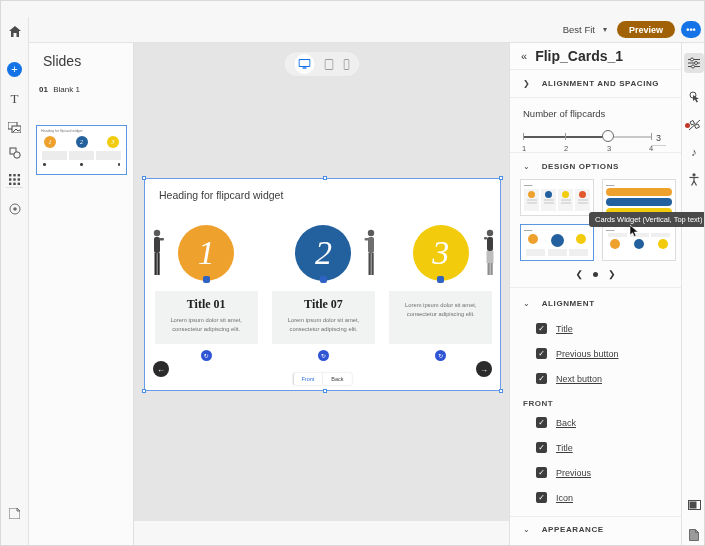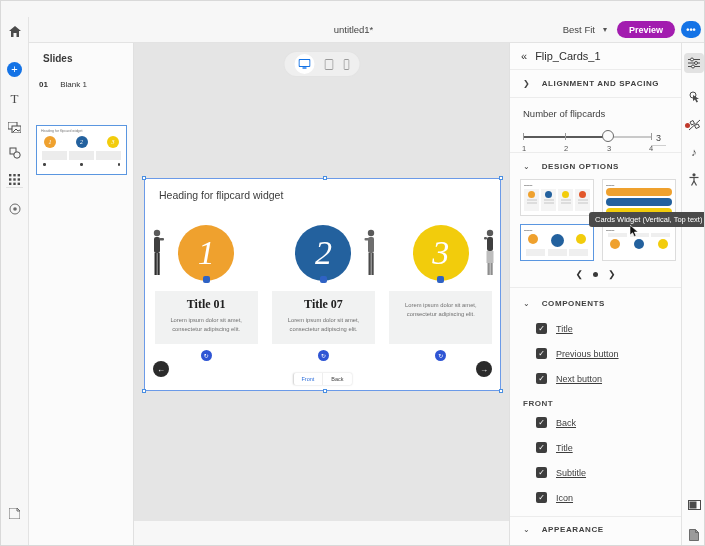--- a/index.html
+++ b/index.html
@@ -23,23 +23,23 @@
   .btn-more { height:17px; width:20px; border-radius:9px; color:#fff; font-size:9px; font-weight:bold; display:flex; align-items:center; justify-content:center; border:none; }
 
   
   .left-rail { position:absolute; left:0; top:16px; width:28px; height:530px; background:#f7f7f7; border-right:1px solid #e3e3e3; }
   .rail-icon { position:absolute; left:50%; transform:translateX(-50%); width:16px; height:16px; display:flex; align-items:center; justify-content:center; color:#4b4b4b; font-size:11px; }
   .add-circle { width:15px; height:15px; border-radius:50%; color:#fff; font-size:11px; display:flex; align-items:center; justify-content:center; }
   .rail-divider { position:absolute; left:5px; right:5px; top:170px; height:1px; background:#e2e2e2; }
 
   
   .slides-panel { position:absolute; left:28px; top:42px; width:105px; height:504px; background:#fbfbfb; border-right:1px solid #e0e0e0; }
-  .slides-title { font-size:10px; font-weight:bold; color:#3a3a3a; padding:10px 0 0 14px; }
+  .slides-title { font-size:14px; font-weight:normal; color:#3a3a3a; padding:10px 0 0 14px; }
   .slide-label { font-size:8px; color:#333; padding:16px 0 4px 10px; }
-  .slide-label b { margin-right:10px; }
+  .slide-label b { margin-right:3px; }
   .slide-thumb { position:absolute; left:7px; top:82px; width:91px; height:50px; background:#fff; border:1.5px solid #5a96e0; padding:3px 4px; }
   .mini-heading { font-size:3.5px; color:#777; margin-bottom:3px; }
   .mini-row { display:flex; justify-content:space-between; padding:0 3px; }
   .mini-circle { width:12px; height:12px; border-radius:50%; color:#fff; font-size:6px; font-family:"Liberation Serif", serif; font-style:italic; display:flex; align-items:center; justify-content:center; }
   .mini-bars { display:flex; justify-content:space-between; margin-top:3px; padding:0 1px; }
   .mini-bar { width:25px; height:9px; background:#ececec; }
   .mini-dots { display:flex; justify-content:space-between; margin-top:3px; padding:0 2px; }
   .mini-dot { width:2.5px; height:2.5px; border-radius:50%; background:#444; }
 
   
@@ -70,21 +70,21 @@
   .timeline-label { font-size:10px; color:#3a3a3a; padding-left:15px; }
   .tl-controls { position:absolute; left:50%; transform:translateX(-50%); display:flex; align-items:center; gap:20px; }
   .tl-btn { font-size:10px; color:#2e2e2e; display:flex; align-items:center; }
   .tl-btn.dim { color:#a7a7a7; }
   .cc-box { font-size:6px; font-weight:bold; color:#3b3b3b; border:1.2px solid #3b3b3b; border-radius:2px; padding:1px 3px; }
 
   
   .right-panel { position:absolute; left:508px; top:42px; width:172px; height:504px; background:#fcfcfc; border-left:1px solid #e0e0e0; }
   .rp-header { height:27px; display:flex; align-items:center; border-bottom:1px solid #ececec; padding-left:11px; gap:8px; }
   .rp-header .collapse { font-size:11px; color:#333; }
-  .rp-title { font-size:11px; font-weight:normal; color:#2e2e2e; }
+  .rp-title { font-size:14px; font-weight:bold; color:#2e2e2e; }
   .rp-section-row { height:28px; display:flex; align-items:center; gap:12px; padding-left:13px; border-bottom:1px solid #ececec; }
   .rp-section-title { font-size:8px; font-weight:bold; letter-spacing:.6px; color:#3f3f3f; }
   .rp-chev { font-size:8px; color:#444; }
   .flip-block { padding:10px 13px 0 13px; border-bottom:1px solid #ececec; height:55px; }
   .flip-label { font-size:9.5px; color:#3e3e3e; }
   .slider-row { position:relative; margin-top:12px; height:20px; }
   .slider-track { position:absolute; left:0; top:5px; width:128px; height:1.5px; background:#c9c9c9; }
   .slider-fill { position:absolute; left:0; top:5px; width:85px; height:1.5px; background:#5a5a5a; }
   .slider-tick { position:absolute; top:2px; width:1px; height:7px; background:#9a9a9a; }
   .slider-handle { position:absolute; left:79px; top:-1px; width:12px; height:12px; border-radius:50%; background:#fcfcfc; border:1.5px solid #6a6a6a; }
@@ -128,27 +128,26 @@
 
   svg { display:block; }
 </style>
 </head>
 <body>
 
 <div class="app">
 
 
   <div class="toolbar">
-    <div class="doc-title">untitled1*</div>
     <div class="toolbar-right">
       <span class="bestfit">
         <span>Best Fit</span>
         <span class="chev">▾</span>
       </span>
-      <button class="btn-preview" style="background: #a21caf;">Preview</button>
+      <button class="btn-preview" style="background: #a16207;">Preview</button>
       <button class="btn-more" style="background: rgb(20, 115, 230);">•••</button>
     </div>
   </div>
 
   <div class="left-rail">
     <div class="rail-icon" style="top:6px">
       <svg width="12" height="11" viewBox="0 0 12 11">
           <path d="M6 0 L12 5 H10 V11 H7.5 V7 H4.5 V11 H2 V5 H0 Z" fill="#4b4b4b"></path>
         </svg>
     </div>
@@ -428,21 +427,21 @@
 
     <div class="carousel-nav">
       <span class="arrow">❮</span>
       <span class="dot"></span>
       <span class="arrow">❯</span>
     </div>
 
     <div class="components-block">
       <div class="design-header">
         <span class="rp-chev">⌄</span>
-        <span class="rp-section-title">COMPONENTS</span>
+        <span class="rp-section-title">ALIGNMENT</span>
       </div>
       <div class="check-row">
         <span class="checkbox">✓</span>
         <span class="check-label">Title</span>
       </div>
       <div class="check-row">
         <span class="checkbox">✓</span>
         <span class="check-label">Previous button</span>
       </div>
       <div class="check-row">
@@ -453,21 +452,21 @@
       <div class="check-row">
         <span class="checkbox">✓</span>
         <span class="check-label">Back</span>
       </div>
       <div class="check-row">
         <span class="checkbox">✓</span>
         <span class="check-label">Title</span>
       </div>
       <div class="check-row">
         <span class="checkbox">✓</span>
-        <span class="check-label">Subtitle</span>
+        <span class="check-label">Previous</span>
       </div>
       <div class="check-row">
         <span class="checkbox">✓</span>
         <span class="check-label">Icon</span>
       </div>
     </div>
 
     <div class="appearance-row">
       <span class="rp-chev">⌄</span>
       <span class="rp-section-title">APPEARANCE</span>

